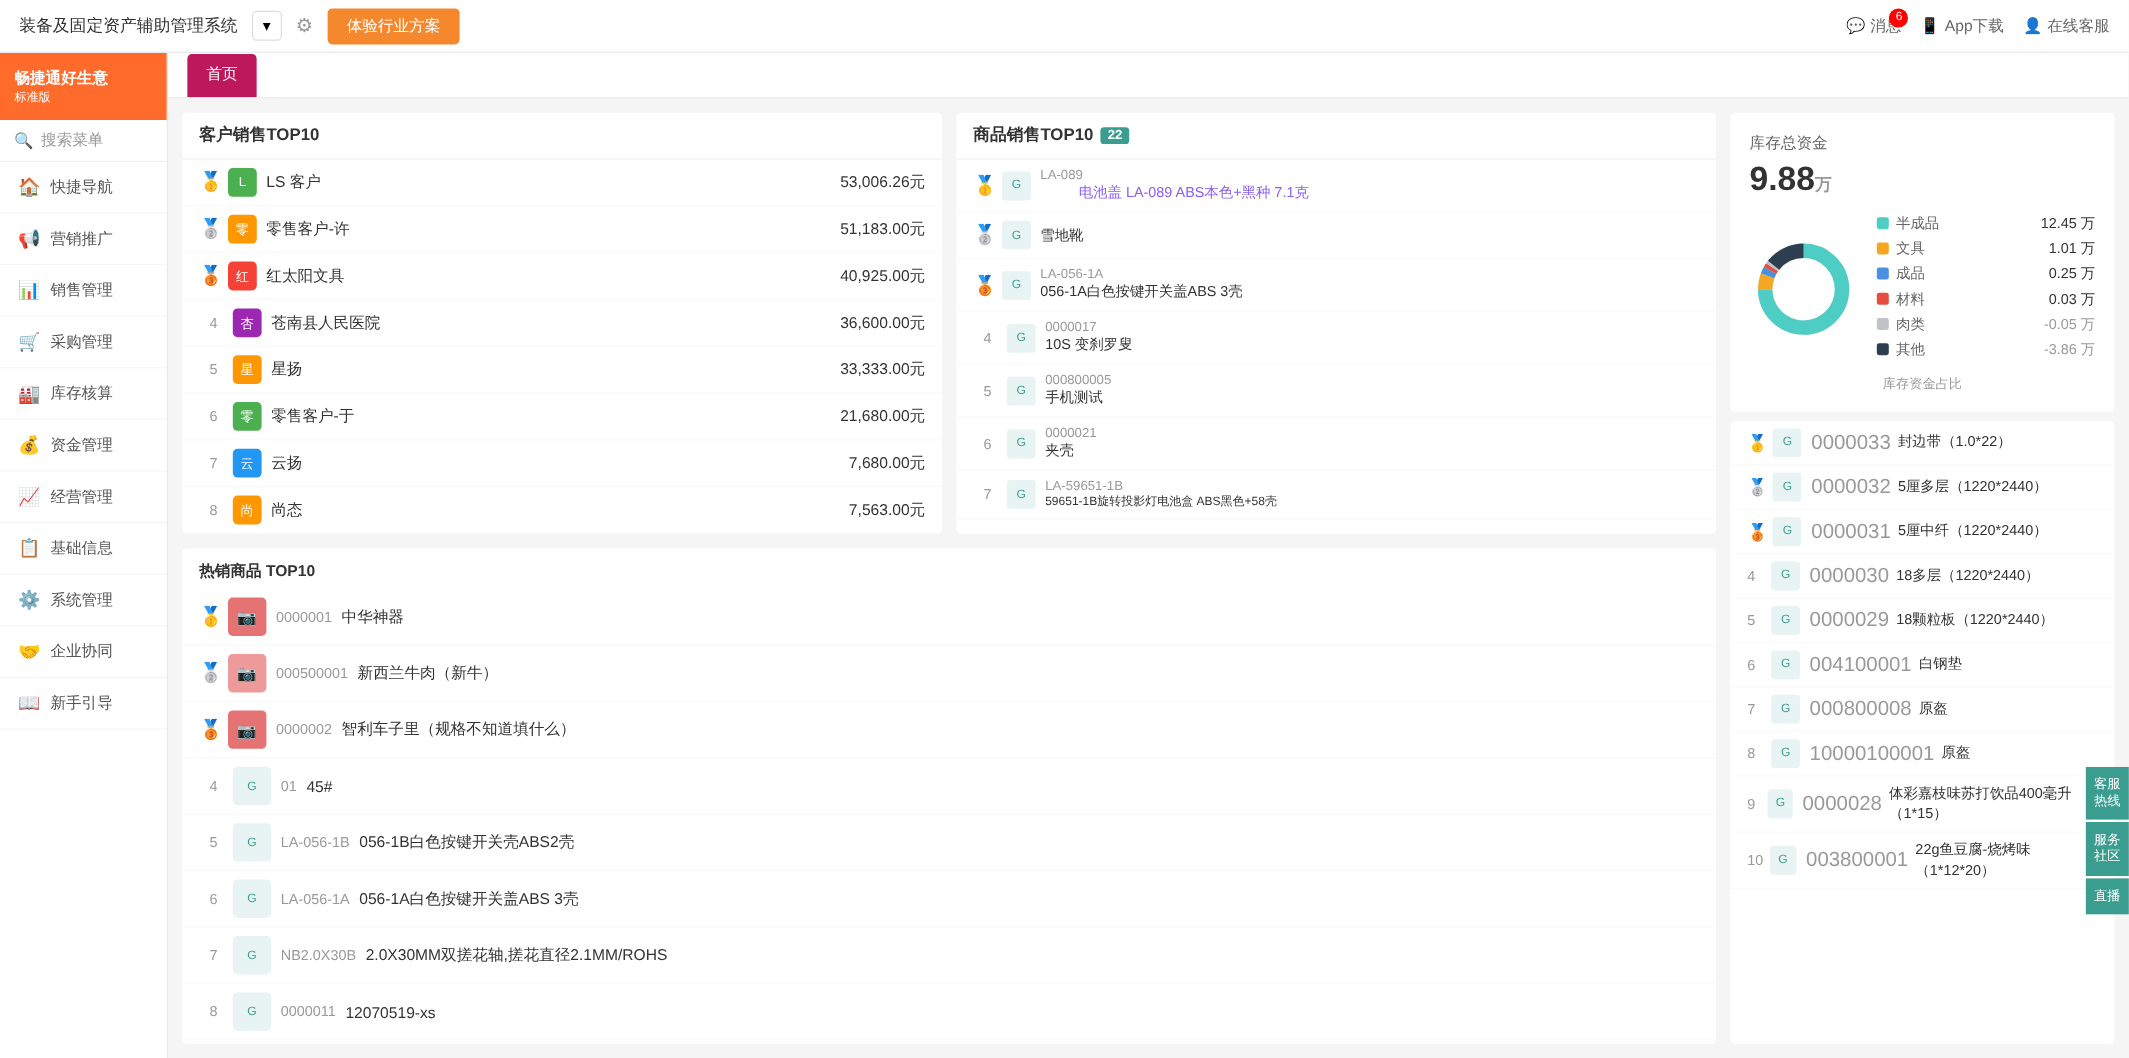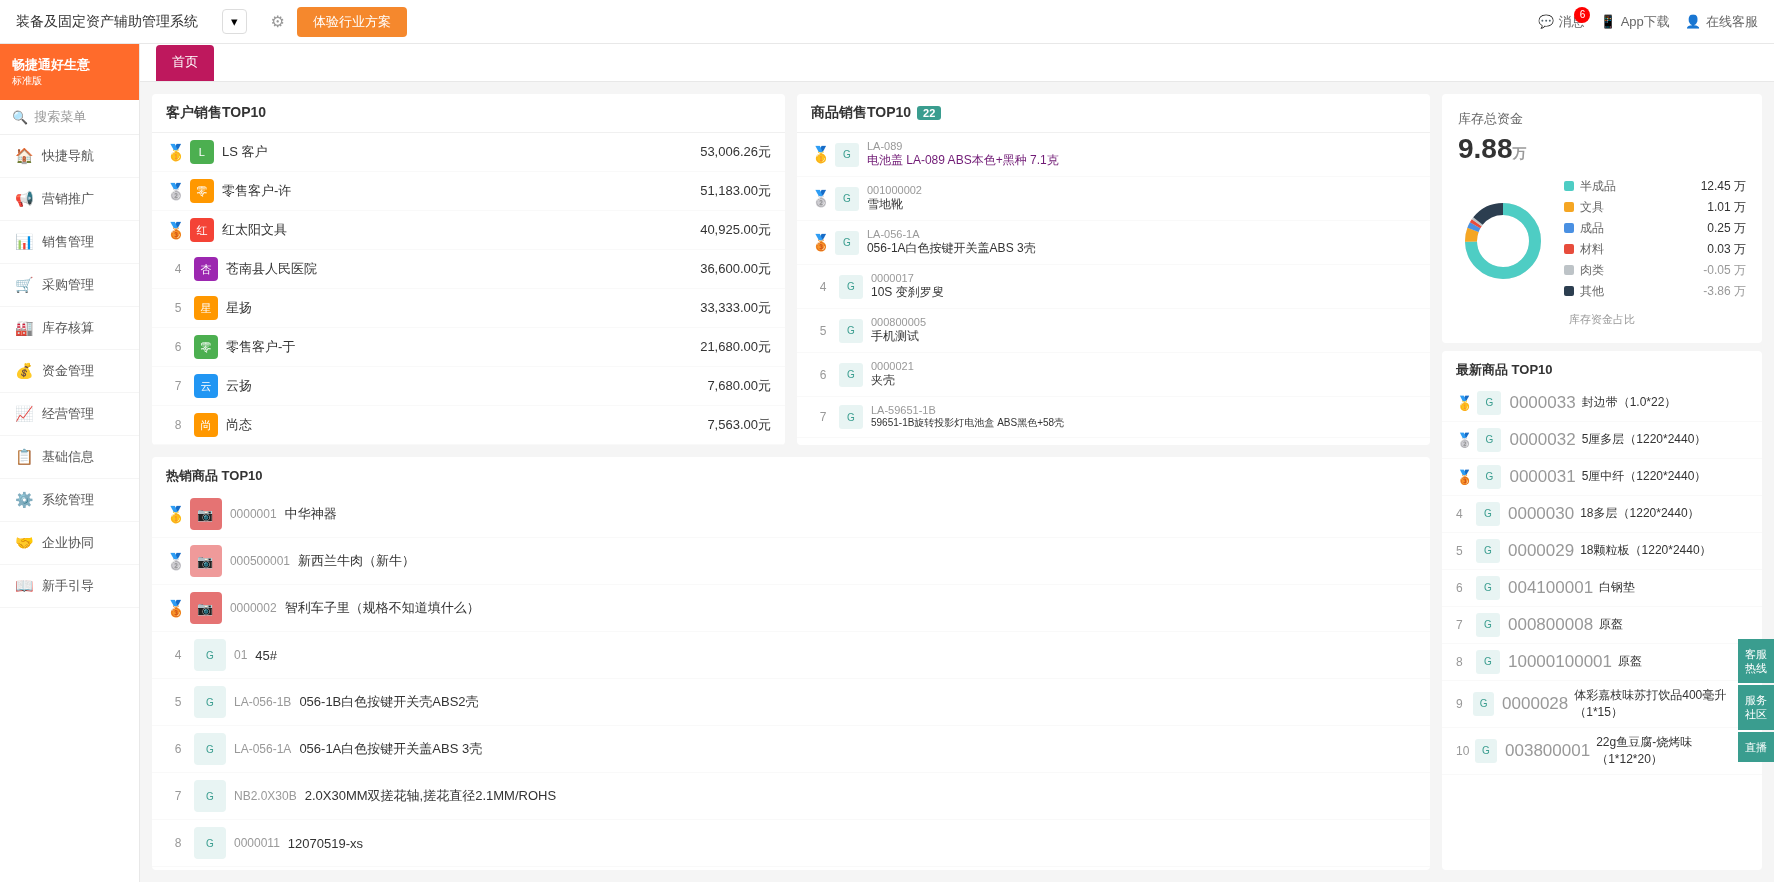--- a/index.html
+++ b/index.html
@@ -78,21 +78,21 @@
     
     ::-webkit-scrollbar { width: 4px; }
     ::-webkit-scrollbar-thumb { background: #ddd; border-radius: 2px; }
 
     .section-label { font-size: 13px; font-weight: bold; color: #333; padding: 10px 14px 6px; display: flex; align-items: center; gap: 6px; }
   </style>
 </head>
 <body>
 
 <div class="top-bar">
-  <div style="font-size:14px;color:#333;display:flex;align-items:center;gap:24px;">
+  <div style="font-size:14px;color:#333;display:flex;align-items:center;gap:12px;">
     <span>装备及固定资产辅助管理系统</span>
     <button class="dropdown-btn">▾</button>
     <button class="gear-btn">⚙</button>
   </div>
   <button class="trial-btn">体验行业方案</button>
   <div class="top-right">
     <div class="top-right-item">
       <span>💬</span>
       <span>消息</span>
       <span class="badge">6</span>
@@ -243,28 +243,27 @@
                 <span>商品销售TOP10</span>
                 <span style="background:#3a9d8f;color:#fff;padding:1px 6px;border-radius:3px;font-size:11px;">22</span>
               </div>
             </div>
             <div id="product-sales-list">
                 <div class="list-row">
     <span style="font-size:16px;margin-right:4px;">🥇</span>
     <div style="width:24px;height:24px;background:#e8f4f3;border-radius:3px;display:flex;align-items:center;justify-content:center;margin-right:8px;color:#3a9d8f;font-size:10px;">G</div>
     <div style="flex:1;min-width:0;">
       <div style="color:#999;font-size:11px;">LA-089</div>
-      <div style="color:#701a75;font-size:12px;white-space:nowrap;overflow:hidden;text-overflow:ellipsis;">电池盖 LA-089 ABS本色+黑种 7.1克</div>
+      <div style="color:#8b5cf6;font-size:12px;white-space:nowrap;overflow:hidden;text-overflow:ellipsis;margin-left:32px;">电池盖 LA-089 ABS本色+黑种 7.1克</div>
     </div>
   </div>
                 <div class="list-row">
     <span style="font-size:16px;margin-right:4px;">🥈</span>
     <div style="width:24px;height:24px;background:#e8f4f3;border-radius:3px;display:flex;align-items:center;justify-content:center;margin-right:8px;color:#3a9d8f;font-size:10px;">G</div>
     <div style="flex:1;min-width:0;">
-      <div style="color:#999;font-size:11px;">001000002</div>
       <div style="color:#333;font-size:12px;white-space:nowrap;overflow:hidden;text-overflow:ellipsis;">雪地靴</div>
     </div>
   </div>
                 <div class="list-row">
     <span style="font-size:16px;margin-right:4px;">🥉</span>
     <div style="width:24px;height:24px;background:#e8f4f3;border-radius:3px;display:flex;align-items:center;justify-content:center;margin-right:8px;color:#3a9d8f;font-size:10px;">G</div>
     <div style="flex:1;min-width:0;">
       <div style="color:#999;font-size:11px;">LA-056-1A</div>
       <div style="color:#333;font-size:12px;white-space:nowrap;overflow:hidden;text-overflow:ellipsis;">056-1A白色按键开关盖ABS 3壳</div>
     </div>
@@ -423,23 +422,20 @@
                 <span class="legend-dot" style="background:#2c3e50;"></span>
                 <span class="legend-label">其他</span>
                 <span class="legend-value" style="color:#999;">-3.86 万</span>
               </div>
             </div>
           </div>
           <div class="inventory-sub">库存资金占比</div>
         </div>
 
         <div class="newest-section">
-          <div class="section-label">
-            <span>最新商品 TOP10</span>
-          </div>
           <div id="newest-products-list">
               <div class="newest-row">
     <span style="font-size:14px;margin-right:4px;">🥇</span>
     <div class="newest-thumb">G</div>
     <span class="newest-code">0000033</span>
     <span class="newest-name">封边带（1.0*22）</span>
   </div>
               <div class="newest-row">
     <span style="font-size:14px;margin-right:4px;">🥈</span>
     <div class="newest-thumb">G</div>

